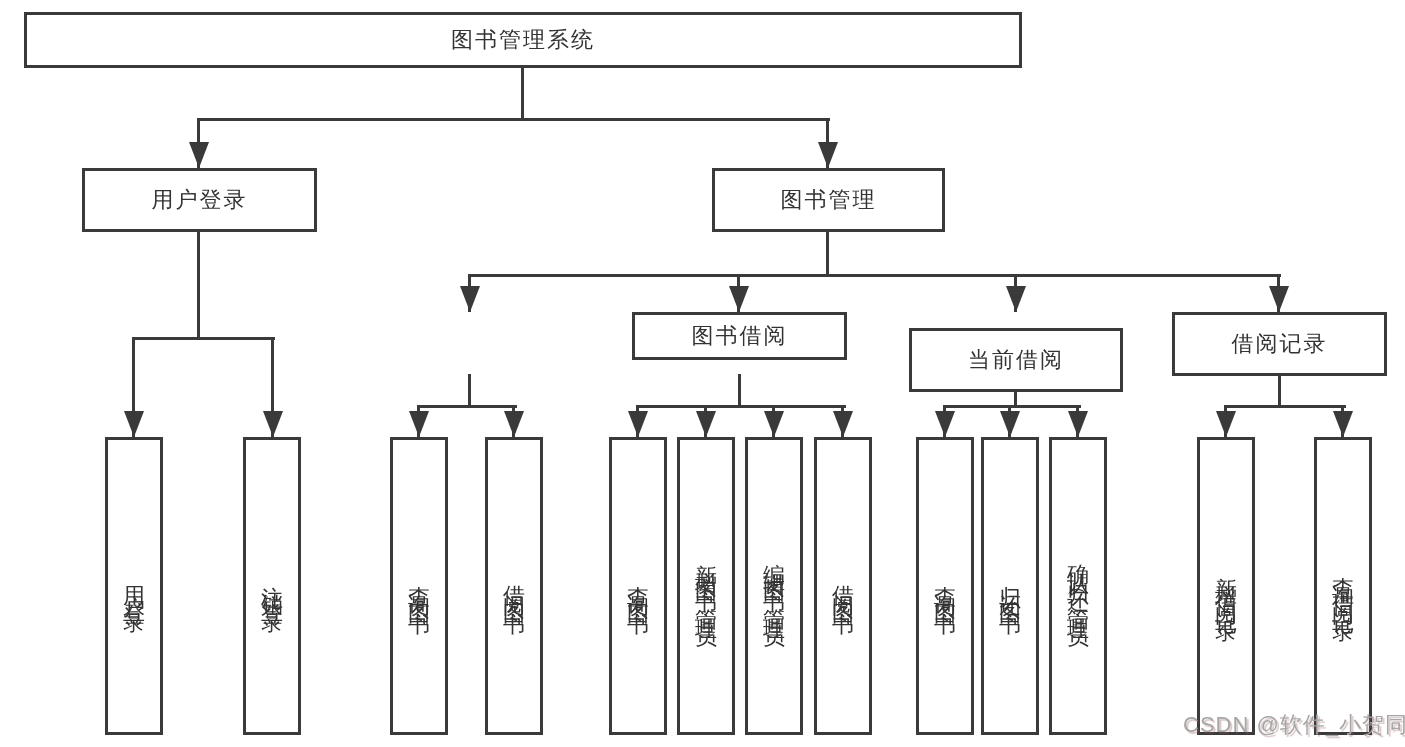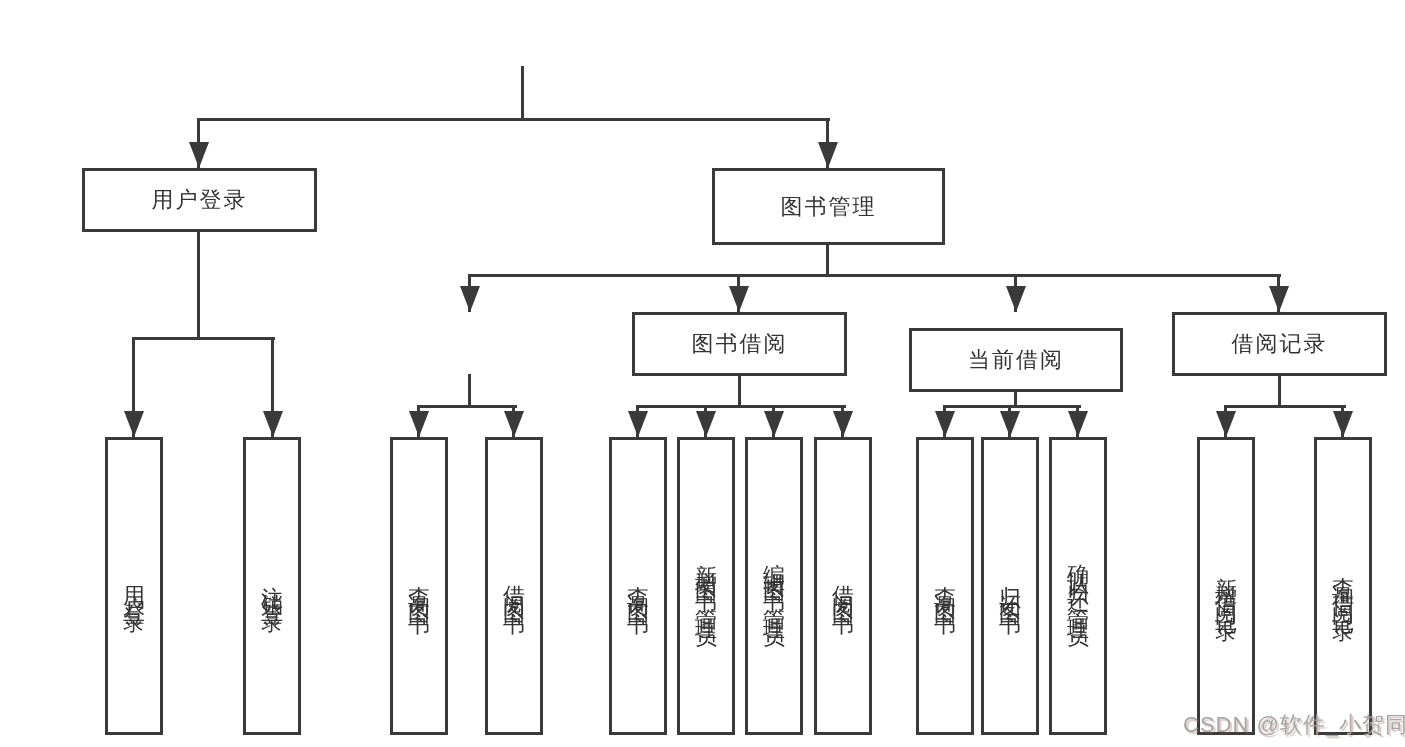--- a/index.html
+++ b/index.html
@@ -69,29 +69,32 @@
   <div class="h" style="left:943px;top:405px;width:138px"></div>
   <div class="arrow" style="left:943px;top:405px;height:32px"></div>
   <div class="arrow" style="left:1008px;top:405px;height:32px"></div>
   <div class="arrow" style="left:1076px;top:405px;height:32px"></div>
 
   <div class="v" style="left:1278px;top:374px;height:34px"></div>
   <div class="h" style="left:1224px;top:405px;width:122px"></div>
   <div class="arrow" style="left:1224px;top:405px;height:32px"></div>
   <div class="arrow" style="left:1341px;top:405px;height:32px"></div>
 
+  <div class="hnode" style="left:24px;top:12px;width:998px;height:56px">
+    <span>图书管理系统</span>
+  </div>
 
   <div class="hnode" style="left:82px;top:168px;width:235px;height:64px">
     <span>用户登录</span>
   </div>
-  <div class="hnode" style="left:712px;top:168px;width:233px;height:77px">
+  <div class="hnode" style="left:712px;top:168px;width:233px;height:64px">
     <span>图书管理</span>
   </div>
 
-  <div class="hnode" style="left:632px;top:312px;width:215px;height:64px">
+  <div class="hnode" style="left:632px;top:312px;width:215px;height:48px">
     <span>图书借阅</span>
   </div>
   <div class="hnode" style="left:909px;top:328px;width:214px;height:64px">
     <span>当前借阅</span>
   </div>
   <div class="hnode" style="left:1172px;top:312px;width:215px;height:64px">
     <span>借阅记录</span>
   </div>
 
   <div class="vnode" style="left:105px;top:437px;width:58px;height:298px">

